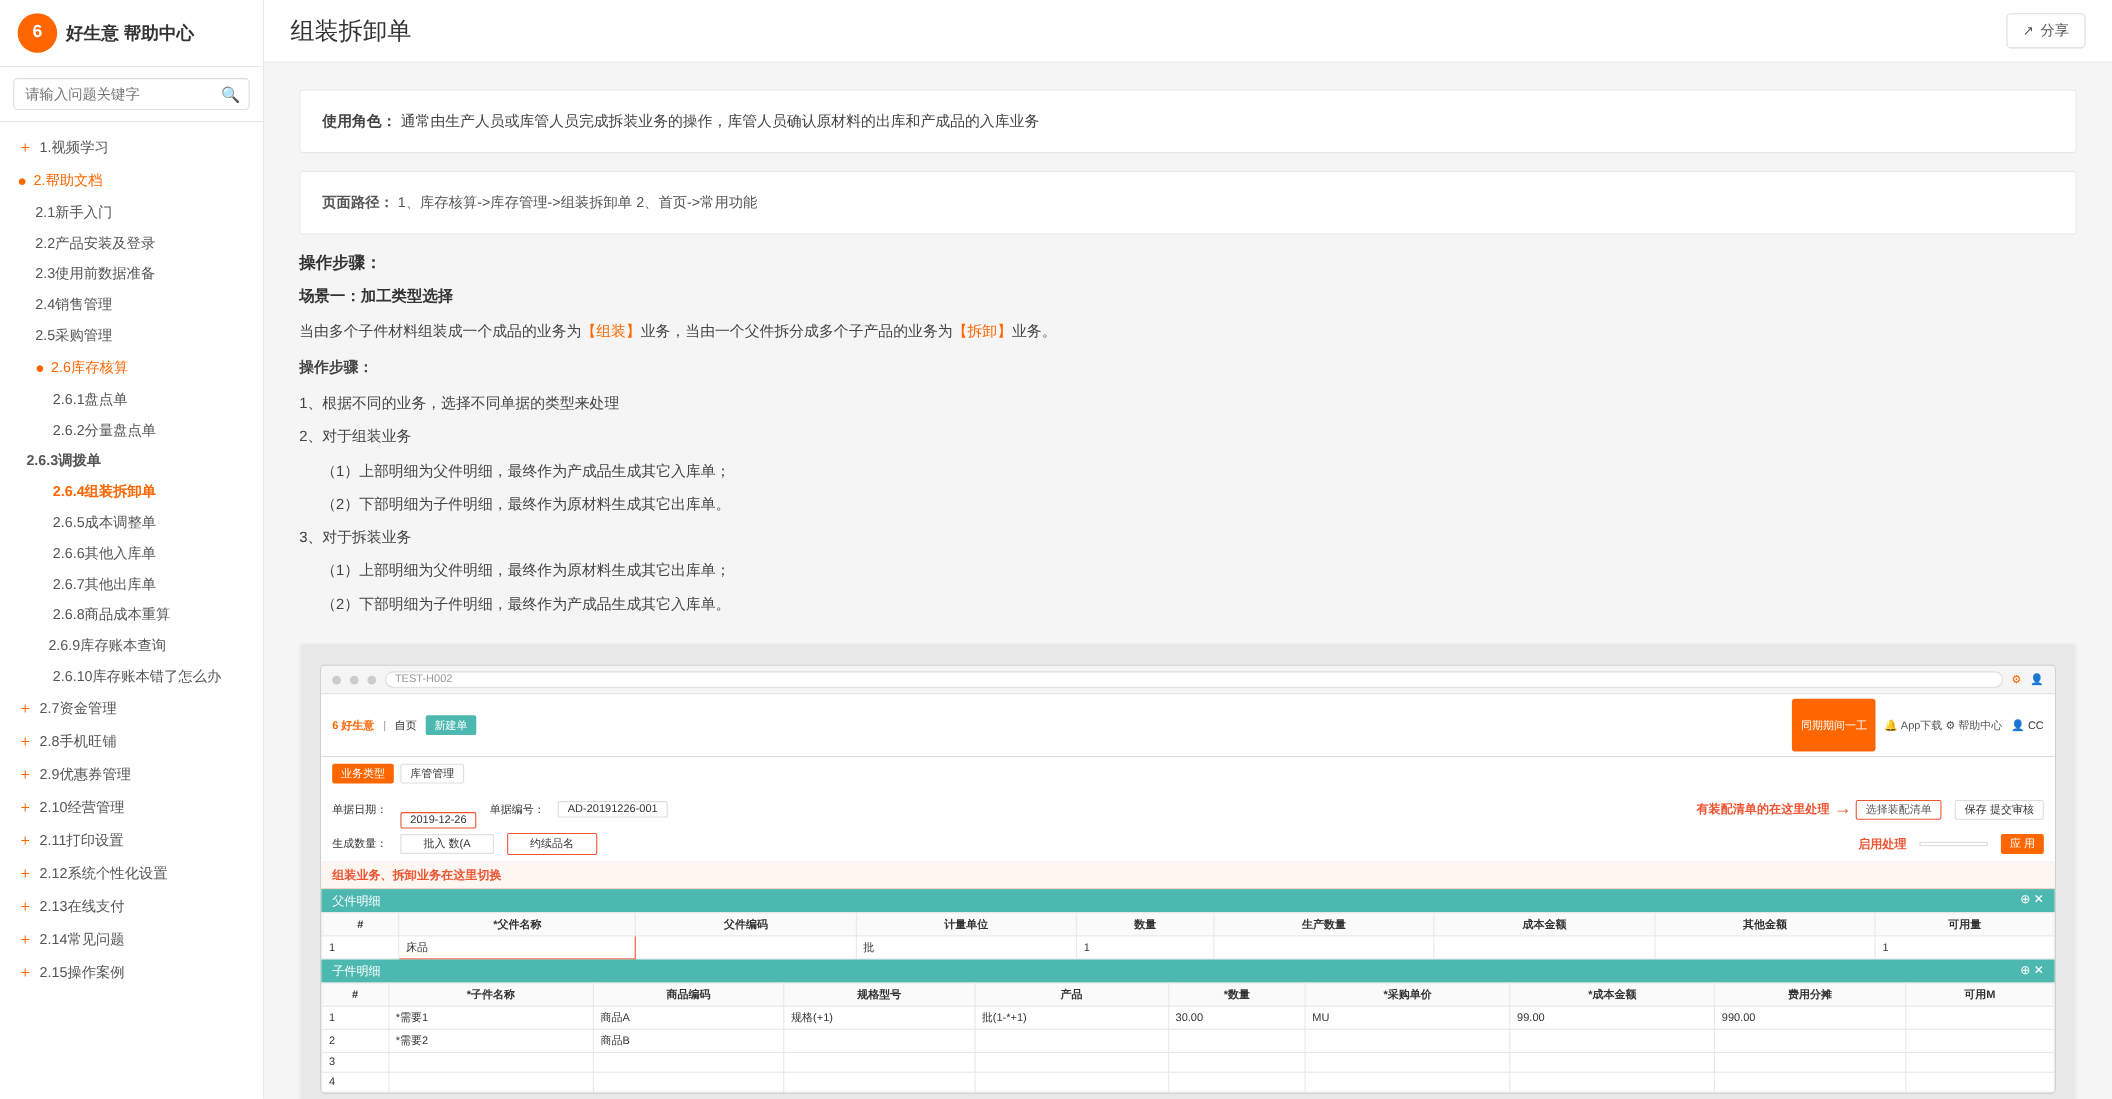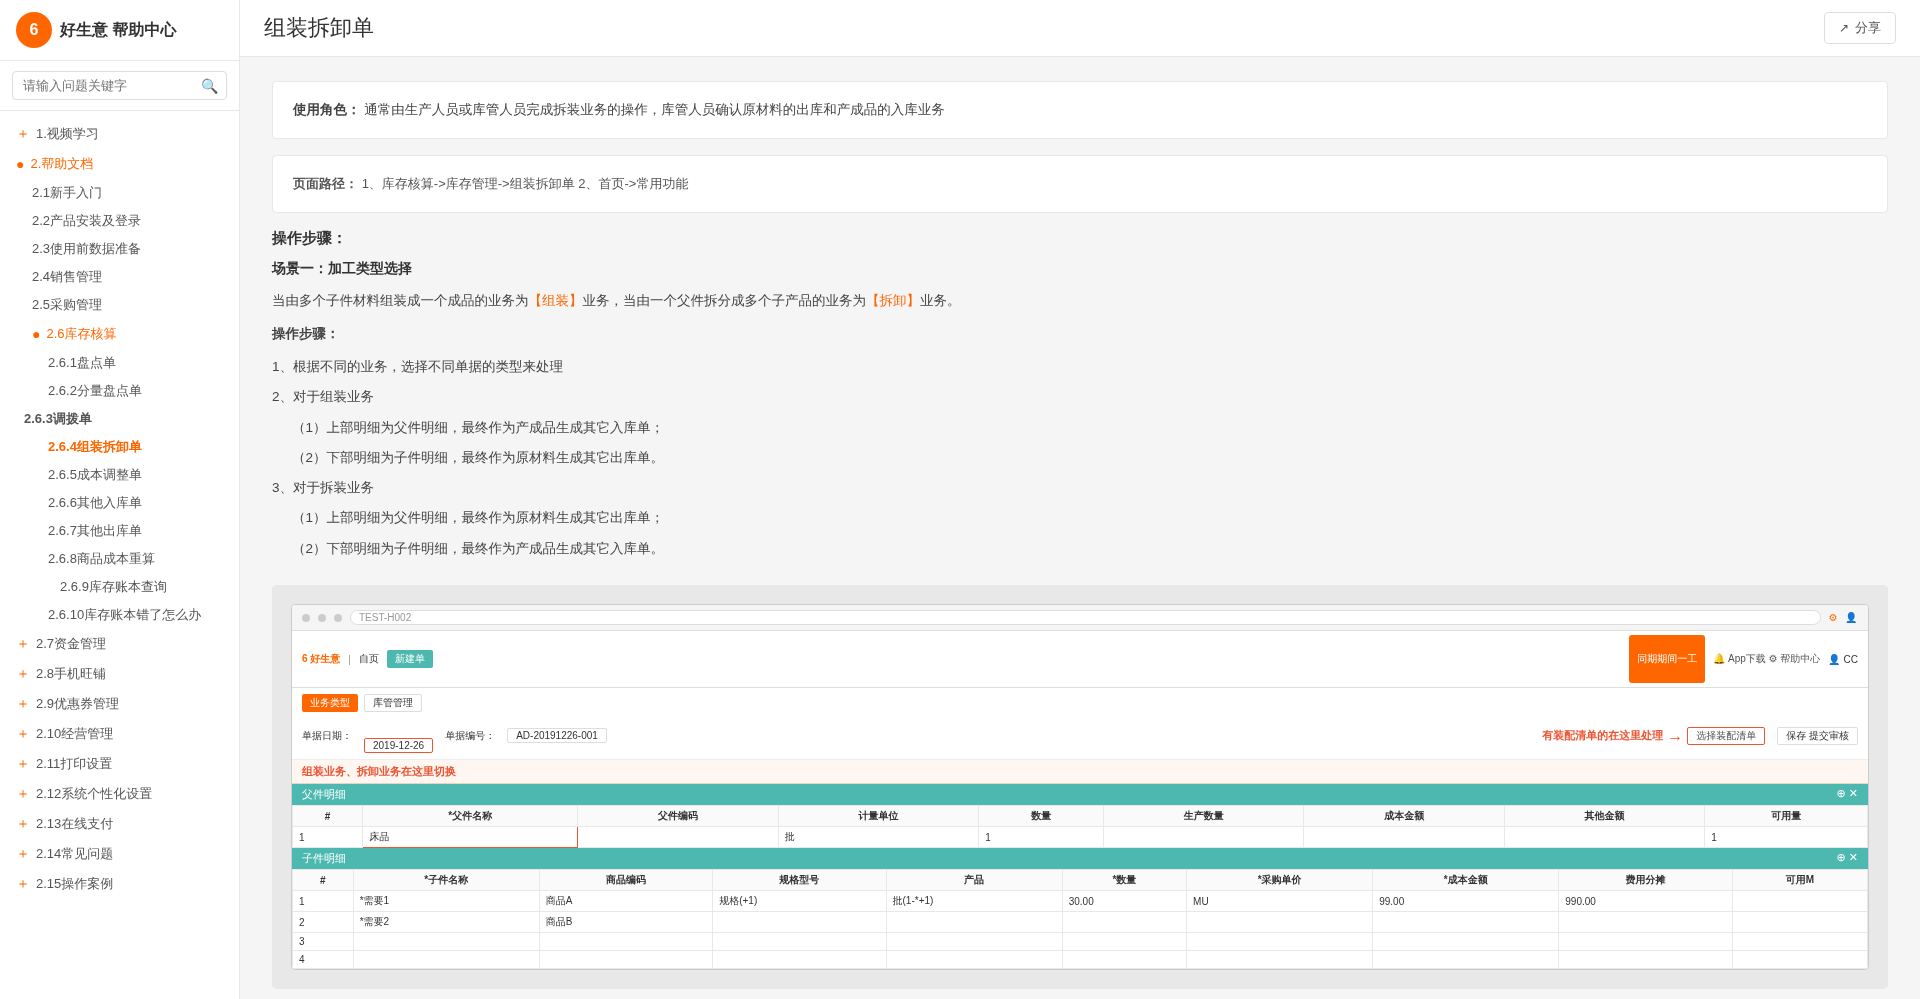--- a/index.html
+++ b/index.html
@@ -255,21 +255,21 @@
     </div>
 
     <div class="nav-sub-item" style="padding-left:48px;">2.6.1盘点单</div>
     <div class="nav-sub-item" style="padding-left:48px;">2.6.2分量盘点单</div>
     <div class="nav-sub-item" style="padding-left:24px;font-weight:bold;">2.6.3调拨单</div>
     <div class="nav-sub-item active-highlight" style="padding-left:48px;">2.6.4组装拆卸单</div>
     <div class="nav-sub-item" style="padding-left:48px;">2.6.5成本调整单</div>
     <div class="nav-sub-item" style="padding-left:48px;">2.6.6其他入库单</div>
     <div class="nav-sub-item" style="padding-left:48px;">2.6.7其他出库单</div>
     <div class="nav-sub-item" style="padding-left:48px;">2.6.8商品成本重算</div>
-    <div class="nav-sub-item" style="padding-left:60px;">2.6.9库存账本查询</div>
+    <div class="nav-sub-item" style="padding-left:44px;">2.6.9库存账本查询</div>
     <div class="nav-sub-item" style="padding-left:48px;">2.6.10库存账本错了怎么办</div>
 
     <div class="nav-section">
       <span class="plus">＋</span>
       <span>2.7资金管理</span>
     </div>
     <div class="nav-section">
       <span class="plus">＋</span>
       <span>2.8手机旺铺</span>
     </div>
@@ -389,20 +389,29 @@
 
               <span style="flex:1;"></span>
               <span style="position:relative;display:inline-flex;align-items:center;gap:4px;">
                 <span class="red-label">有装配清单的在这里处理</span>
                 <span style="color:#e53;font-size:16px;">→</span>
                 <span style="border:1px solid #e53;border-radius:2px;padding:1px 8px;font-size:10px;color:#555;">选择装配清单</span>
               </span>
               <span style="border:1px solid #ddd;padding:1px 8px;border-radius:2px;font-size:10px;">保存 提交审核</span>
             </div>
 
+            <div style="display:flex;align-items:center;gap:12px;font-size:10px;margin-top:4px;">
+              <span>生成数量：</span>
+              <span style="border:1px solid #ddd;padding:1px 20px;">批入 数(A</span>
+              <span style="border:1px solid #e53;padding:2px 20px;border-radius:2px;">约续品名</span>
+              <span style="flex:1;"></span>
+              <span class="red-label">启用处理</span>
+              <span style="border:1px solid #ddd;padding:1px 30px;font-size:10px;"></span>
+              <span style="background:#f60;color:#fff;padding:2px 8px;border-radius:2px;font-size:10px;">应 用</span>
+            </div>
           </div>
 
           <div style="background:#fef6f0;padding:4px 10px;display:flex;align-items:center;gap:8px;font-size:10px;border-bottom:1px solid #f0d0c0;">
             <span class="red-label">组装业务、拆卸业务在这里切换</span>
           </div>
 
           <div>
             <div style="background:#4db8b0;color:#fff;padding:3px 10px;font-size:11px;display:flex;justify-content:space-between;">
               <span>父件明细</span>
               <span>⊕ ✕</span>

